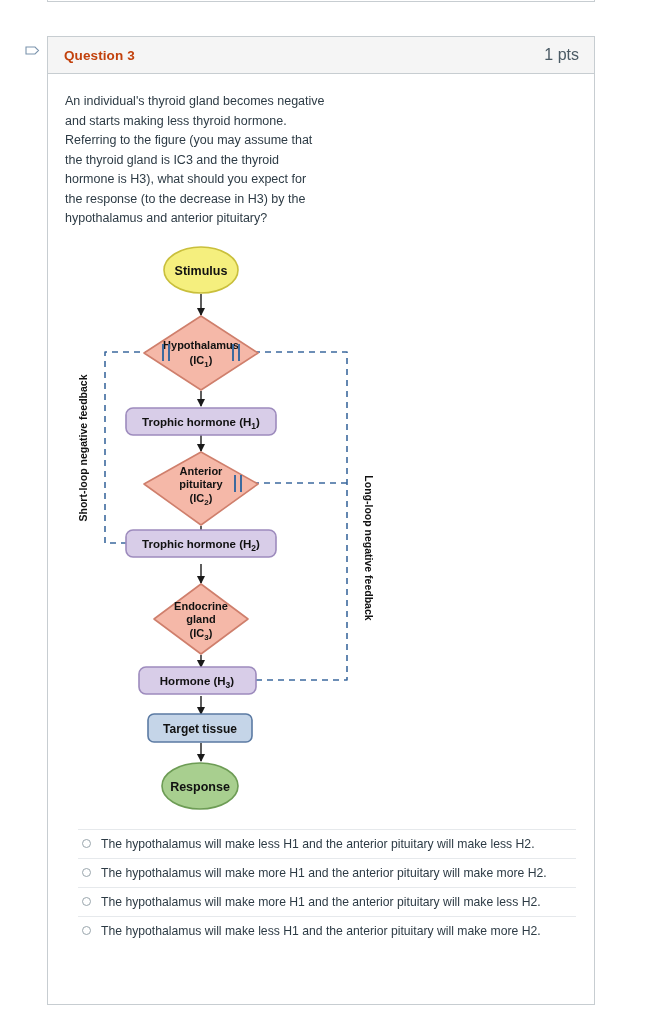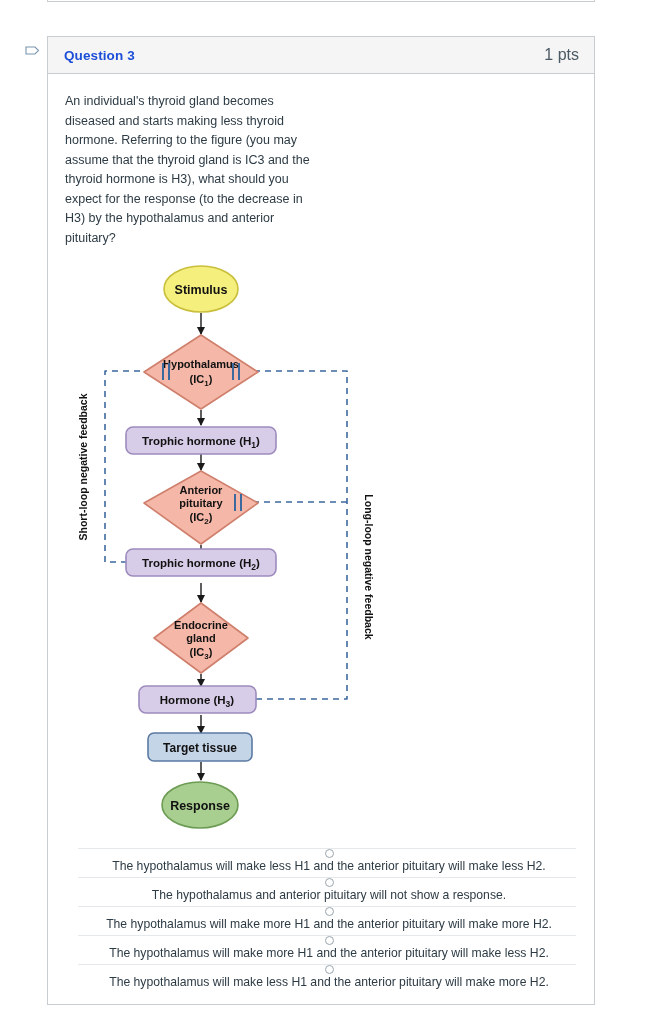--- a/index.html
+++ b/index.html
@@ -35,21 +35,21 @@
   }
   .question-header {
     height: 37px;
     background: #f5f5f5;
     border-bottom: 1px solid #c7cdd1;
     display: flex; align-items: center;
     justify-content: space-between;
     padding: 0 15px 0 16px;
   }
   .question-title {
-    font-size: 13.5px; font-weight: bold; color: #1d4ed8;
+    font-size: 13.5px; font-weight: bold; color: #c2410c;
     letter-spacing: .1px;
   }
   .question-points { font-size: 16px; color: #4a5a64; }
 
   .question-body { padding: 16px 16px 0 16px; }
 
   .question-text {
     font-size: 12.5px; line-height: 19.5px;
     color: #2d3b45; width: 260px;
     margin: 2px 0 0 1px;
@@ -60,24 +60,24 @@
     position: relative;
     width: 516px; height: 570px;
     margin-top: 14px;
   }
   .diagram-svg { position: absolute; left: 0; top: 0; }
 
   
   .answers { margin-top: 16px; padding: 0 2px 0 14px; }
   .answer-row {
     display: flex; align-items: center;
+    gap: 10px;
     border-top: 1px solid #e6e9ec;
     height: 29px;
     padding-left: 4px;
-    flex-direction: column;
   }
   .answer-row:first-child { border-top: 1px solid #e6e9ec; }
   .radio {
     width: 9px; height: 9px; border-radius: 50%;
     border: 1px solid #9aa6ad; background: #fff;
     flex: 0 0 auto;
   }
   .answer-label {
     font-size: 12.2px; color: #2d3b45; line-height: 16px;
     white-space: nowrap;
@@ -96,21 +96,21 @@
 
   <div class="question-card">
 
     <div class="question-header">
       <span class="question-title">Question 3</span>
       <span class="question-points">1 pts</span>
     </div>
 
     <div class="question-body">
 
-      <div class="question-text">An individual's thyroid gland becomes diseased and starts making less thyroid hormone. Referring to the figure (you may assume that the thyroid gland is IC3 and the thyroid hormone is H3), what should you expect for the response (to the decrease in H3) by the hypothalamus and anterior pituitary?</div>
+      <div class="question-text">An individual's thyroid gland becomes negative and starts making less thyroid hormone. Referring to the figure (you may assume that the thyroid gland is IC3 and the thyroid hormone is H3), what should you expect for the response (to the decrease in H3) by the hypothalamus and anterior pituitary?</div>
 
       <div class="diagram-wrap">
         <svg class="diagram-svg" width="516" height="570" viewBox="0 0 516 570">
           <defs>
             <marker id="arrowhead" markerWidth="7" markerHeight="7" refX="5.2" refY="3" orient="auto">
               <path d="M0,0 L6,3 L0,6 z" fill="#1a1a1a"></path>
             </marker>
           </defs>
 
           <g>
@@ -200,24 +200,20 @@
         </svg>
       </div>
 
       <div class="answers">
         <div class="answer-row">
           <span class="radio"></span>
           <span class="answer-label">The hypothalamus will make less H1 and the anterior pituitary will make less H2.</span>
         </div>
         <div class="answer-row">
           <span class="radio"></span>
-          <span class="answer-label">The hypothalamus and anterior pituitary will not show a response.</span>
-        </div>
-        <div class="answer-row">
-          <span class="radio"></span>
           <span class="answer-label">The hypothalamus will make more H1 and the anterior pituitary will make more H2.</span>
         </div>
         <div class="answer-row">
           <span class="radio"></span>
           <span class="answer-label">The hypothalamus will make more H1 and the anterior pituitary will make less H2.</span>
         </div>
         <div class="answer-row">
           <span class="radio"></span>
           <span class="answer-label">The hypothalamus will make less H1 and the anterior pituitary will make more H2.</span>
         </div>

